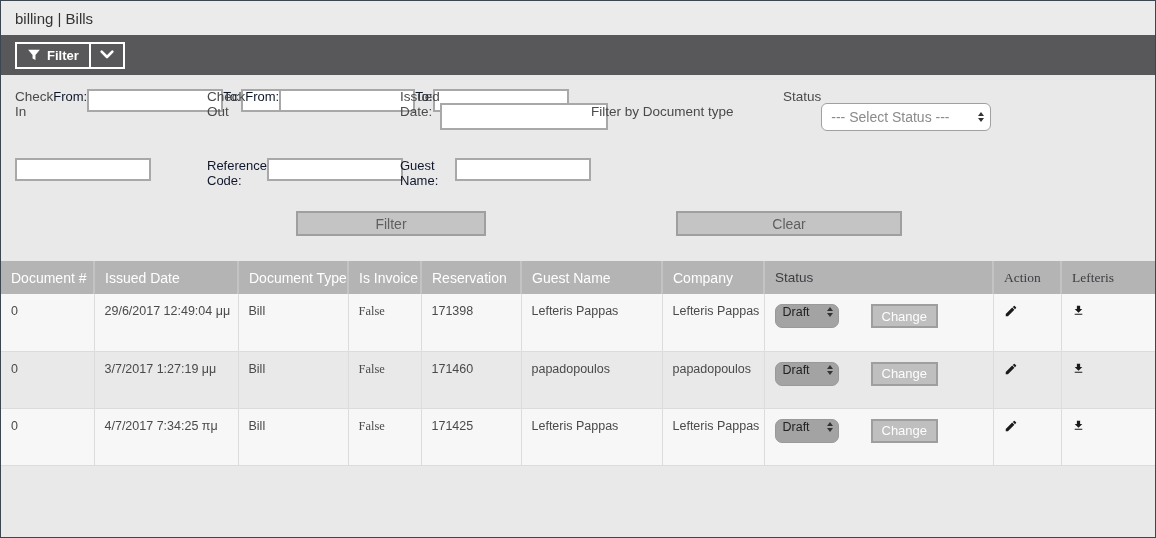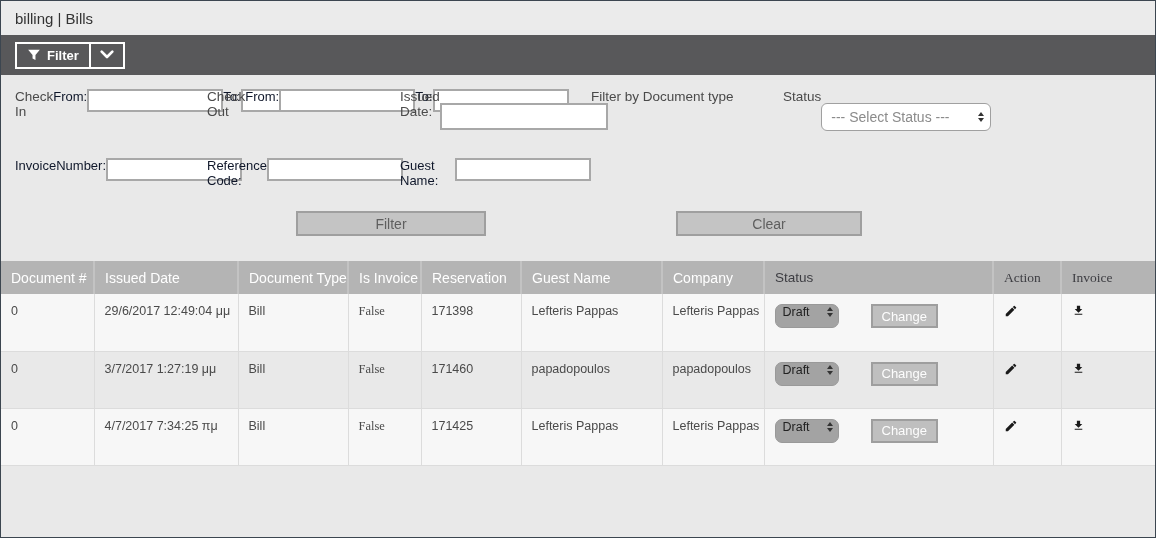--- a/index.html
+++ b/index.html
@@ -45,21 +45,21 @@
     width: 32px;
   }
   .funnel-svg, .chev-svg { display: block; }
   
   .filter-panel { padding: 14px 0 0 14px; }
   .fp-row1 { display: flex; }
   .fp-col { display: flex; flex-direction: row; }
   .fp-col.c1 { width: 192px; }
   .fp-col.c2 { width: 193px; }
   .fp-col.c3 { width: 191px; }
-  .fp-col.c4 { width: 192px; }
+  .fp-col.c4 { width: 192px; align-items: flex-end; }
   .fp-col.c5 { width: 250px; }
   .fp-title { color: #4a4a4a; font-size: 13.5px; margin-bottom: 16px; }
   .fp-label { color: #0f172a; font-size: 13px; margin-bottom: 3px; }
   .txt-input {
     width: 136px; height: 23px;
     border: 2px solid #a8a8a8; background: #fff;
     font-size: 13px; color: #333; padding: 0 4px;
     outline: none;
   }
   .txt-input.wide { width: 168px; height: 27px; margin-top: 14px; }
@@ -93,21 +93,21 @@
   .btn-row { position: relative; height: 26px; margin-top: 20px; }
   .gray-btn {
     position: absolute; top: 0;
     height: 25px;
     background: #c4c4c4; border: 2px solid #9f9f9f;
     color: #5f5f5f; font-size: 14px;
     font-family: "Liberation Sans", sans-serif;
     cursor: pointer;
   }
   .gray-btn.filter { left: 281px; width: 190px; }
-  .gray-btn.clear  { left: 661px; width: 186px; }
+  .gray-btn.clear  { left: 661px; width: 226px; }
   
   .grid { width: 1156px; border-collapse: collapse; table-layout: fixed; margin-top: 24px; }
   .grid th {
     background: #b4b4b4; height: 33px;
     font-size: 14px; font-weight: normal;
     text-align: left; padding: 0 10px;
     border-right: 2px solid #c3c3c3;
     white-space: nowrap; overflow: hidden;
   }
   .grid th.link-head { color: #ffffff; cursor: pointer; }
@@ -208,21 +208,20 @@
           <span class="spin">
               <span class="up"></span>
               <span class="dn"></span>
             </span>
         </div>
       </div>
     </div>
 
     <div class="fp-row2">
       <div class="fp-col c1">
-        <div class="fp-label">InvoiceNumber:</div>
         <input class="txt-input" type="text" value="" style="">
       </div>
       <div class="fp-col c2">
         <div class="fp-label">Reference Code:</div>
         <input class="txt-input" type="text" value="" style="">
       </div>
       <div class="fp-col c3">
         <div class="fp-label">Guest Name:</div>
         <input class="txt-input" type="text" value="" style="">
       </div>
@@ -251,21 +250,21 @@
       <tr>
         <th class="link-head">Document #</th>
         <th class="link-head">Issued Date</th>
         <th class="link-head">Document Type</th>
         <th class="link-head">Is Invoice</th>
         <th class="link-head">Reservation</th>
         <th class="link-head">Guest Name</th>
         <th class="link-head">Company</th>
         <th class="plain-head">Status</th>
         <th class="plain-head center">Action</th>
-        <th class="plain-head center">Invoice</th>
+        <th class="plain-head center">Lefteris</th>
       </tr>
     </thead>
     <tbody>
 
       <tr class="odd">
         <td>0</td>
         <td>29/6/2017 12:49:04 μμ</td>
         <td>Bill</td>
         <td class="center">False</td>
         <td>171398</td>

